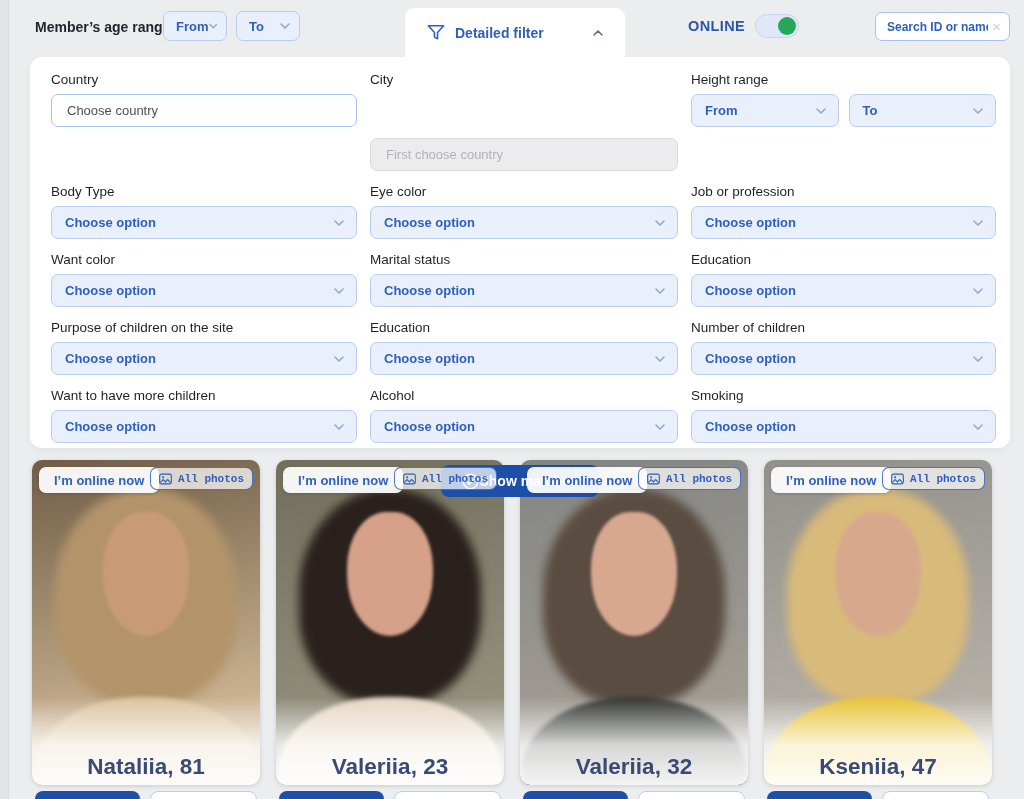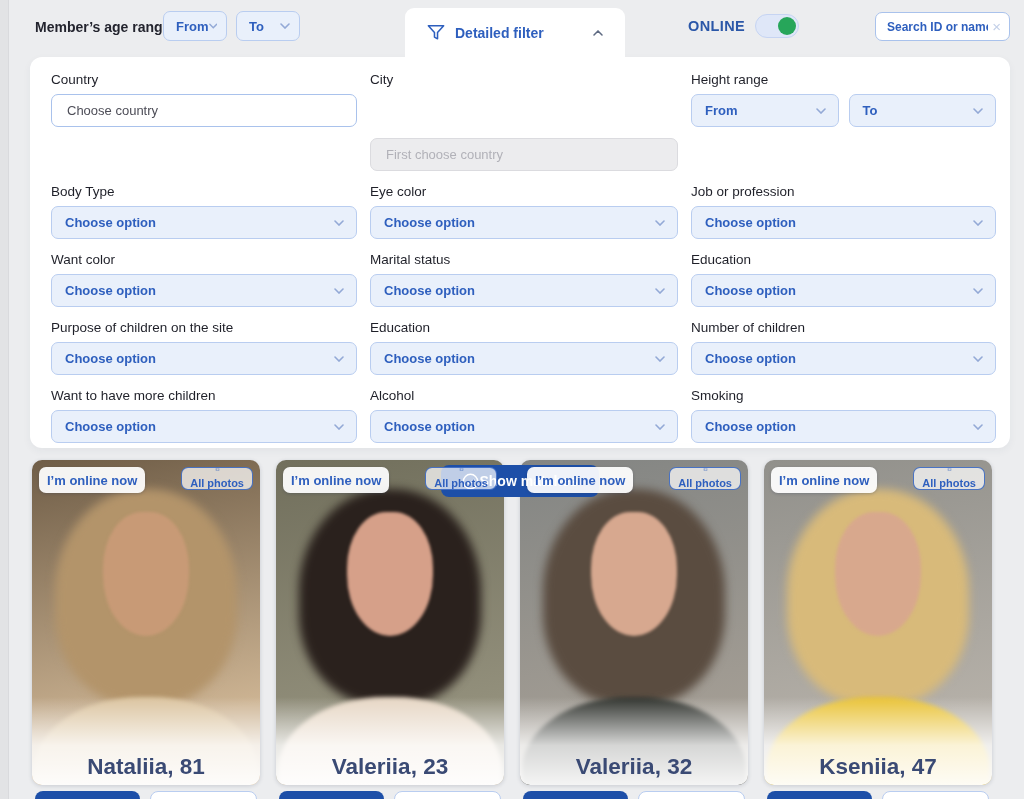--- a/index.html
+++ b/index.html
@@ -107,28 +107,28 @@
     border-radius:48% 48% 42% 42%; background:var(--hair); filter:blur(5px); }
   .p-face{ position:absolute; left:31%; top:16%; width:38%; height:38%;
     border-radius:50% 50% 55% 55%; background:var(--skin); filter:blur(1.5px); }
   .p-clothes{ position:absolute; left:1%; top:73%; width:98%; height:30%;
     border-radius:48% 48% 0 0 / 75% 75% 0 0; background:var(--clothes); filter:blur(2px); }
   .fade{ position:absolute; left:0; right:0; bottom:0; height:88px; z-index:4;
     background:linear-gradient(180deg, rgba(255,255,255,0) 0%, rgba(255,255,255,.8) 55%, rgba(255,255,255,.95) 100%); }
 
   .badge{ position:absolute; top:7px; z-index:6; display:flex; align-items:center; border-radius:7px; }
   .badge-online{
-    left:7px; height:26px; padding:0 8px; background:rgba(255,255,255,.93);
+    left:7px; height:26px; padding:0 15px; background:rgba(255,255,255,.93);
     box-shadow:0 1px 3px rgba(40,50,80,.25);
     justify-content:flex-end;
   }
   .badge-online span{ font-size:13px; font-weight:700; color:var(--accent); }
   .badge-photos{
     right:7px; height:23px; padding:0 8px; gap:6px; cursor:pointer;
-    background:rgba(255,255,255,.72); border:1px solid rgba(46,95,190,.85); font-family:Liberation Sans, sans-serif;flex-direction:column;
+    background:rgba(255,255,255,.72); border:1px solid rgba(46,95,190,.85); font-family:Liberation Mono, monospace;
   }
   .badge-photos span{ font-size:11px; font-weight:700; color:var(--accent); }
 
   .pname{ position:absolute; left:0; right:0; bottom:5px; z-index:6; text-align:center;
     font-size:22.5px; font-weight:700; color:var(--name_text); }
 
   .card-actions{ display:flex; gap:10px; padding:6px 3px 0; }
   .act{ flex:1; height:30px; border-radius:8px; cursor:pointer; font-family:inherit; }
   .act.primary{ background:var(--button); border:0; }
   .act.secondary{ background:#fff; border:1px solid #b9cdf0; }

